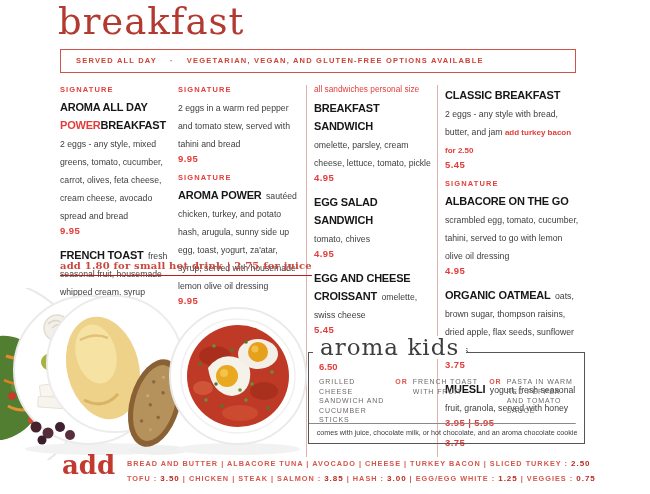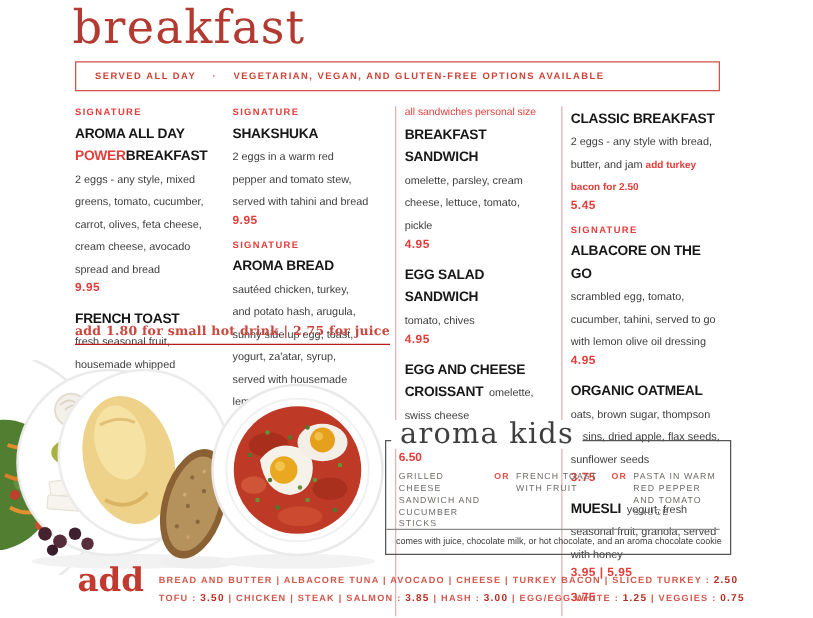--- a/index.html
+++ b/index.html
@@ -7,21 +7,21 @@
         font-family:"Liberation Sans",sans-serif;}
 
   
   .title{position:absolute;left:58px;top:2px;margin:0;font:400 37px/1.1 "DejaVu Serif",serif;
          color:#b23a31;letter-spacing:1px;}
   .banner{position:absolute;left:60px;top:49px;width:516px;height:24px;box-sizing:border-box;
           border:1px solid #d05248;color:#ce4237;font:700 7.5px/22px "Liberation Sans",sans-serif;
           letter-spacing:1.2px;padding-left:15px;white-space:pre;}
 
   
-  .menu{position:absolute;left:60px;top:85px;width:520px;display:flex;align-items:stretch;gap:12px;}
+  .menu{position:absolute;left:60px;top:85px;width:520px;display:flex;align-items:stretch;}
   .col{box-sizing:border-box;}
   .col0{width:118px;padding-right:8px;}
   .col1{width:128px;padding-right:8px;}
   .col2{width:131px;border-left:1px solid #dfb4ae;padding-left:7px;padding-right:5px;min-height:258px;}
   .col3{width:143px;border-left:1px solid #dfb4ae;padding-left:7px;min-height:258px;}
   .sig{color:#e23d3a;font:700 7.5px/9px "Liberation Sans",sans-serif;letter-spacing:1.1px;margin:0 0 3px;}
   .item{margin-bottom:9px;}
   .head,.descp{margin:0;}
   .nm{color:#171717;font:700 11px/12.5px "Liberation Sans",sans-serif;letter-spacing:-0.2px;}
   .nm.red{color:#e23d3a;}
@@ -73,27 +73,26 @@
           <div class="price">9.95</div>
         </div>
         <div class="item">
           <p class="head"><span class="nm">FRENCH TOAST</span> <span class="ds">fresh seasonal fruit, housemade whipped cream, syrup</span></p>
           <div class="price">8.95</div>
         </div>
       </div>
       <div class="col col1">
         <div class="item">
           <div class="sig">SIGNATURE</div>
-          <p class="head"><span class="nm">SHAKSHUKA</span></p>
           <p class="descp"><span class="ds">2 eggs in a warm red pepper and tomato stew, served with tahini and bread</span></p>
           <div class="price">9.95</div>
         </div>
         <div class="item">
           <div class="sig">SIGNATURE</div>
-          <p class="head"><span class="nm">AROMA BREAD</span> <span class="ds">sautéed chicken, turkey, and potato hash, arugula, sunny side up egg, toast, yogurt, za'atar, syrup, served with housemade lemon olive oil dressing</span></p>
+          <p class="head"><span class="nm">AROMA POWER</span> <span class="ds">sautéed chicken, turkey, and potato hash, arugula, sunny side up egg, toast, yogurt, za'atar, syrup, served with housemade lemon olive oil dressing</span></p>
           <div class="price">9.95</div>
         </div>
       </div>
       <div class="col col2">
         <div class="col-note">all sandwiches personal size</div>
         <div class="item">
           <p class="head"><span class="nm">BREAKFAST SANDWICH</span></p>
           <p class="descp"><span class="ds">omelette, parsley, cream cheese, lettuce, tomato, pickle</span></p>
           <div class="price">4.95</div>
         </div>

